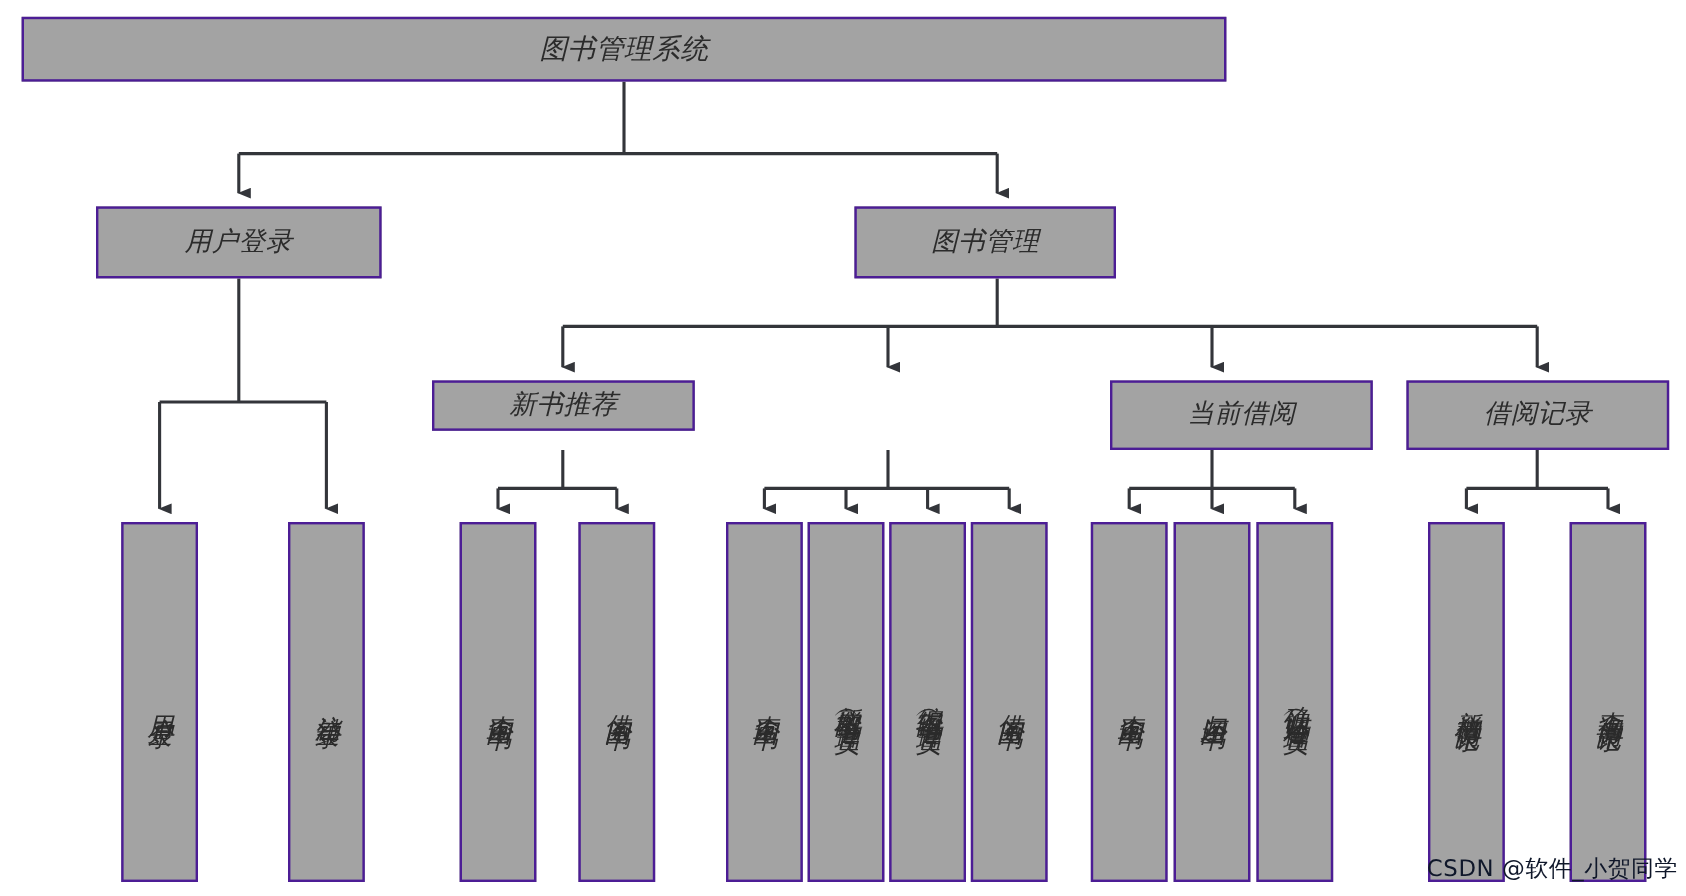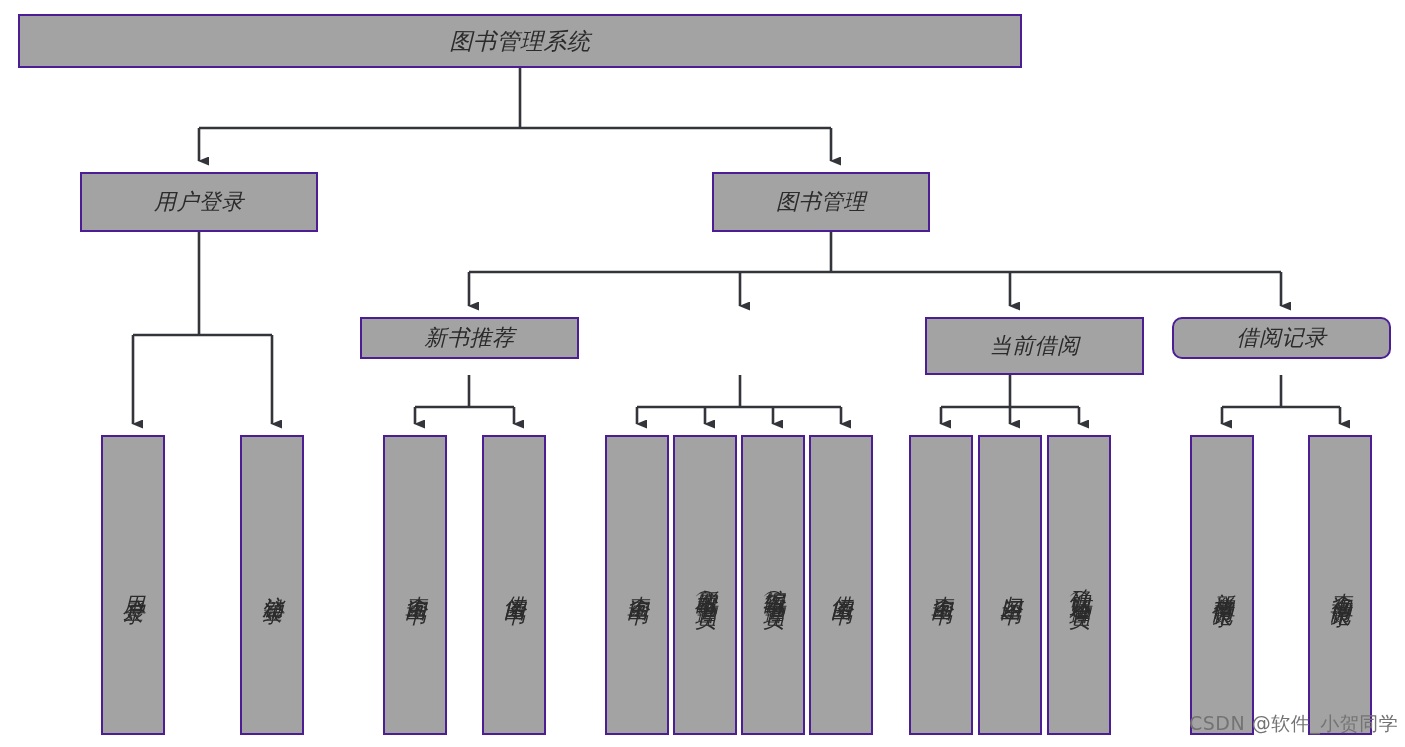--- a/index.html
+++ b/index.html
@@ -59,21 +59,21 @@
     font-size: 21px;
     letter-spacing: 3px;
     line-height: 1;
     max-height: 276px;
   }
   #watermark {
     position: absolute;
     left: 1189px;
     top: 711px;
     font-size: 19px;
-    color: #737373;
+    color: #0f172a;
     letter-spacing: 0.5px;
     z-index: 6;
     white-space: nowrap;
     pointer-events: none;
   }
 </style>
 </head>
 <body>
 
 <div id="diagram-root">
@@ -142,21 +142,21 @@
 
   <div class="node horizontal" style="left:360px; top:317px; width:219px; height:42px;">
     <span class="node-label">新书推荐</span>
   </div>
 
 
   <div class="node horizontal" style="left:901px; top:317px; width:219px; height:58px;margin-left:24px;">
     <span class="node-label">当前借阅</span>
   </div>
 
-  <div class="node horizontal" style="left:1172px; top:317px; width:219px; height:42px;border-radius:10px;">
+  <div class="node horizontal" style="left:1172px; top:317px; width:219px; height:58px;">
     <span class="node-label">借阅记录</span>
   </div>
 
   <div class="node vertical" style="left:101px; top:435px; width:64px; height:300px;">
     <span class="node-label">用户登录</span>
   </div>
 
   <div class="node vertical" style="left:240px; top:435px; width:64px; height:300px;">
     <span class="node-label">注销登录</span>
   </div>

